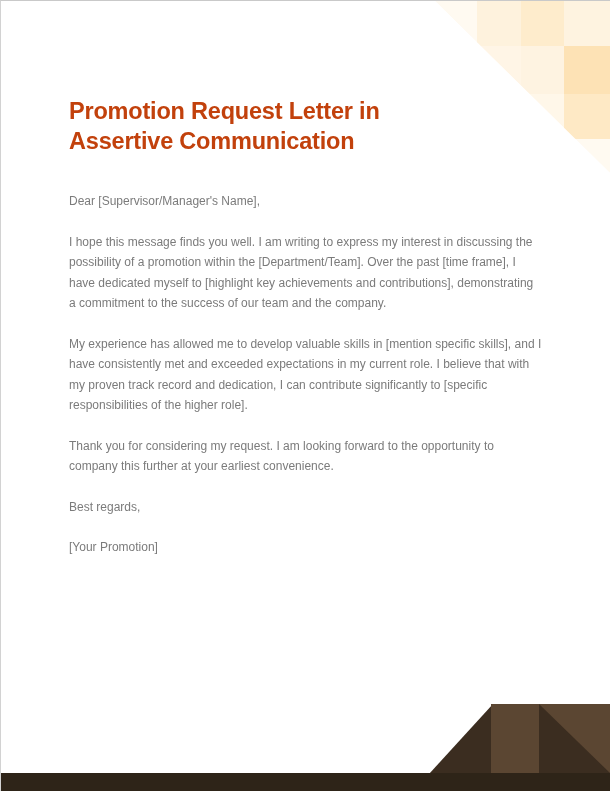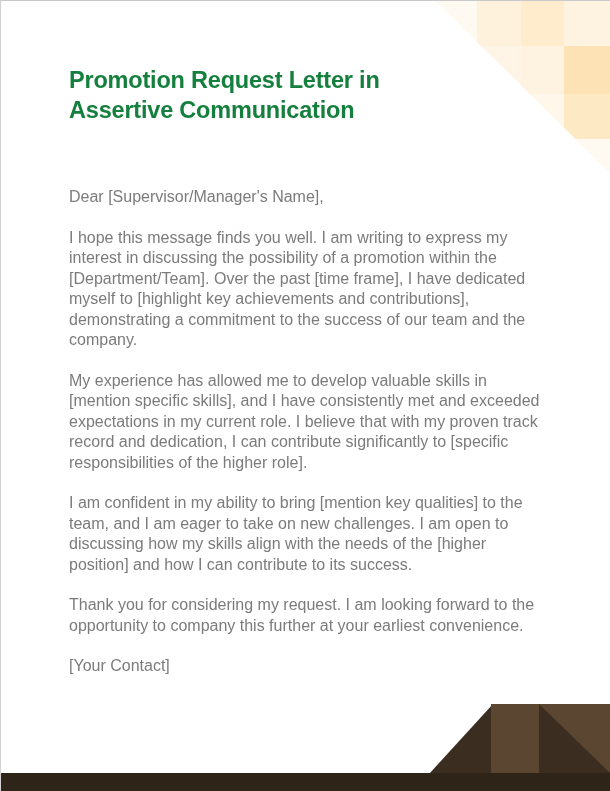--- a/index.html
+++ b/index.html
@@ -116,33 +116,33 @@
   
   .content {
     position: absolute;
     left: 68px;
     top: 0;
     width: 474px;
   }
 
   .doc-title {
     margin: 0;
-    padding-top: 64px;
+    padding-top: 95px;
     font-size: 23.5px;
     font-weight: bold;
     line-height: 1.28;
     letter-spacing: -0.2px;
-    color: #15803d;
+    color: #c2410c;
     max-width: 400px;
   }
 
   .letter-body {
-    margin-top: 62px;
+    margin-top: 35px;
     color: #7b7b7b;
-    font-size: 16px;
+    font-size: 12px;
     line-height: 20.5px;
   }
   .letter-body p {
     margin: 0 0 20px 0;
   }
   .letter-body p.tight {
     margin: 0;
   }
   .sign-block {
     margin-top: 20px;
@@ -169,24 +169,24 @@
     <div class="deco-top-mask"></div>
   </div>
 
   <div class="content">
     <h1 class="doc-title">Promotion Request Letter in Assertive Communication</h1>
 
     <div class="letter-body">
       <p>Dear [Supervisor/Manager's Name],</p>
       <p>I hope this message finds you well. I am writing to express my interest in discussing the possibility of a promotion within the [Department/Team]. Over the past [time frame], I have dedicated myself to [highlight key achievements and contributions], demonstrating a commitment to the success of our team and the company.</p>
       <p>My experience has allowed me to develop valuable skills in [mention specific skills], and I have consistently met and exceeded expectations in my current role. I believe that with my proven track record and dedication, I can contribute significantly to [specific responsibilities of the higher role].</p>
-      <p>I am confident in my ability to bring [mention key qualities] to the team, and I am eager to take on new challenges. I am open to discussing how my skills align with the needs of the [higher position] and how I can contribute to its success.</p>
       <p>Thank you for considering my request. I am looking forward to the opportunity to company this further at your earliest convenience.</p>
+      <p class="tight">Best regards,</p>
       <div class="sign-block">
-        <div>[Your Contact]</div>
+        <div>[Your Promotion]</div>
       </div>
     </div>
   </div>
 
   <div class="deco-bottom">
     <div class="deco-trap"></div>
     <div class="deco-block"></div>
     <div class="deco-block2"></div>
     <div class="deco-tri"></div>
     <div class="deco-bar"></div>

